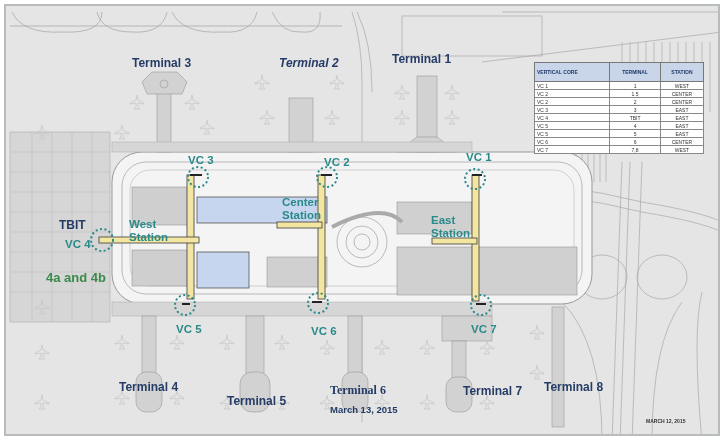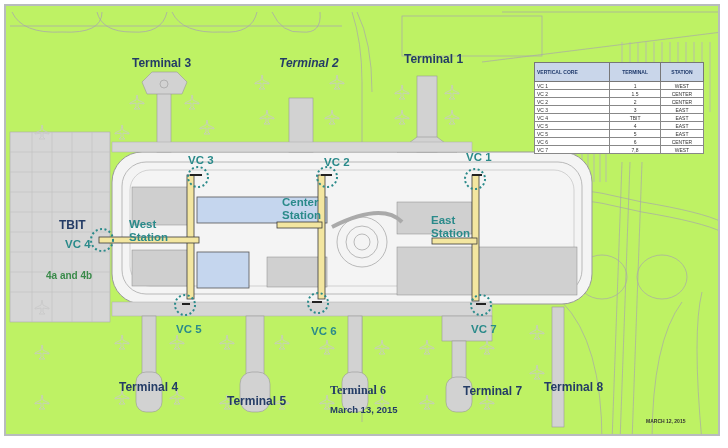--- a/index.html
+++ b/index.html
@@ -1,24 +1,24 @@
 <!DOCTYPE html>
 <html><head>
 <meta charset="utf-8">
 <style>
   html, body { margin:0; padding:0; background:#ffffff; }
   body { width:728px; height:448px; overflow:hidden; position:relative; font-family:"Liberation Sans", sans-serif; }
-  .frame { position:absolute; left:4px; top:4px; width:716px; height:432px; border:2px solid #b8bcbc; background:#bef264; box-sizing:border-box; overflow:hidden; }
+  .frame { position:absolute; left:4px; top:4px; width:716px; height:432px; border:2px solid #b8bcbc; background:#e5e5e5; box-sizing:border-box; overflow:hidden; }
   svg.map { position:absolute; left:0; top:0; }
   .lbl { position:absolute; font-weight:bold; white-space:nowrap; }
   .term { color:#243c66; font-size:12px; }
   .vc { color:#2a8a8a; font-size:11.5px; }
   .station { color:#2a8a8a; font-size:11.5px; line-height:13px; }
   .tbit { color:#243c66; font-size:12px; }
-  .gates { color:#3a8a4a; font-size:10px;text-align:right; }
+  .gates { color:#3a8a4a; font-size:13px;text-align:right; }
   .title { color:#1f3a6b; font-size:21px; letter-spacing:0.2px; }
   .subtitle { color:#243c66; font-size:9.5px; }
   .stamp { color:#333; font-size:5px; }
   .toptitle { color:#555; font-size:9px; }
   table.vct { position:absolute; left:528px; top:56px; width:170px; border-collapse:collapse; font-size:5px; font-family:"Liberation Sans", sans-serif; background:#fff; }
   table.vct th { background:#c9d6ea; color:#1f3a6b; font-weight:bold; text-align:center; border:1px solid #777; padding:1px 2px; height:16px; }
   table.vct th:first-child { text-align:left; }
   table.vct td { border:1px solid #888; padding:0 2px; height:7px; color:#333; text-align:center; }
   table.vct td:first-child { text-align:left; }
 </style>
@@ -216,21 +216,21 @@
       <circle cx="183" cy="303" r="10"></circle>
       <circle cx="316" cy="301" r="10"></circle>
       <circle cx="479" cy="303" r="10"></circle>
     </g>
   </svg>
 
   <div class="lbl toptitle" style="left:240px;top:-10px;">Figure 2.1 Terminal / Vertical Core ...</div>
 
   <div class="lbl term" style="left:126px;top:50px;">Terminal 3</div>
   <div class="lbl term" style="left:273px;top:50px;font-style:italic;">Terminal 2</div>
-  <div class="lbl term" style="left:398px;top:46px;text-align:right;">Terminal 1</div>
+  <div class="lbl term" style="left:386px;top:46px;text-align:right;">Terminal 1</div>
   <div class="lbl term" style="left:113px;top:374px;text-align:center;">Terminal 4</div>
   <div class="lbl term" style="left:221px;top:388px;">Terminal 5</div>
   <div class="lbl term" style="left:324px;top:377px;font-family:Liberation Serif, serif;">Terminal 6</div>
   <div class="lbl term" style="left:426px;top:378px;margin-left:31px;">Terminal 7</div>
   <div class="lbl term" style="left:538px;top:374px;">Terminal 8</div>
   <div class="lbl tbit" style="left:53px;top:212px;">TBIT</div>
   <div class="lbl gates" style="left:40px;top:264px;">4a and 4b</div>
 
   <div class="lbl vc" style="left:182px;top:148px;">VC 3</div>
   <div class="lbl vc" style="left:318px;top:150px;">VC 2</div>

